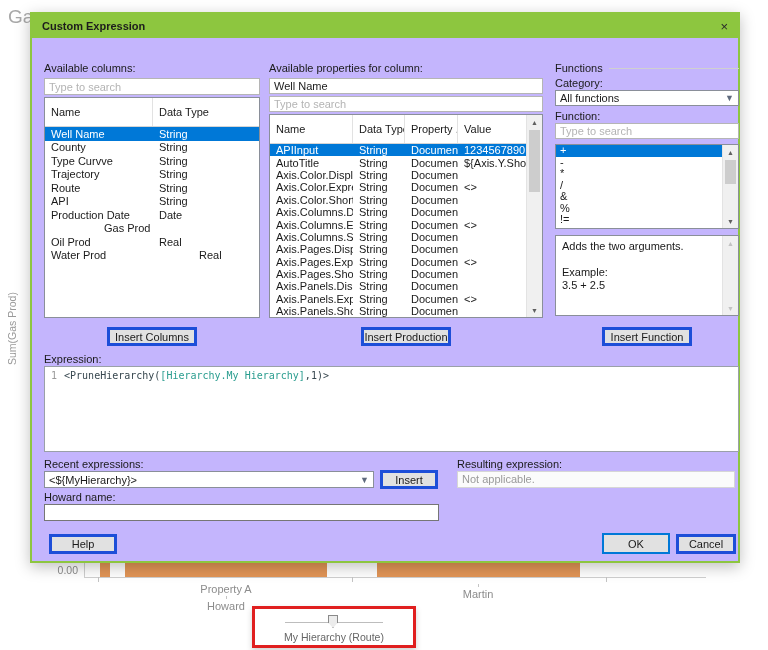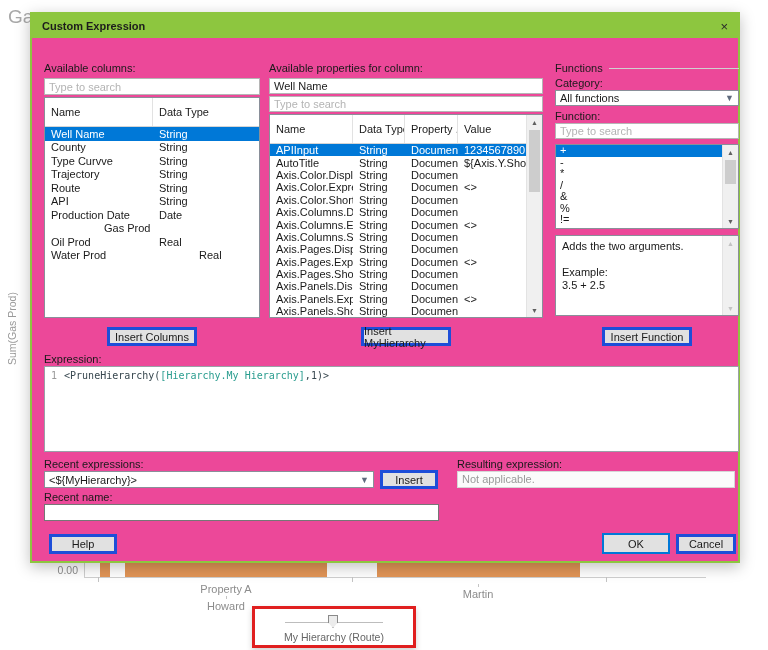--- a/index.html
+++ b/index.html
@@ -30,21 +30,21 @@
                    clip-path:polygon(0 0,100% 0,100% 55%,50% 100%,0 55%); }
   .slider-label { position:absolute; left:0; right:0; top:22px; text-align:center; color:#666; font-size:10.5px; }
 
   
   .dialog { position:absolute; left:30px; top:12px; width:710px; height:551px;
             border:2px solid #8dc63f; background:#f0f0f0; box-shadow:0 4px 14px rgba(0,0,0,.25); }
   .titlebar { position:absolute; left:0; top:0; right:0; height:24px; background:#8dc63f;
               display:flex; align-items:center; padding:0 10px; }
   .titlebar .t { font-weight:bold; color:#1c1c1c; font-size:11px; }
   .titlebar .x { margin-left:auto; color:#2a2a2a; font-size:13px; cursor:default; line-height:1; }
-  .body { position:absolute; left:0; top:24px; right:0; bottom:0; background:#ec4899; }
+  .body { position:absolute; left:0; top:24px; right:0; bottom:0; background:#c4b5fd; }
 
   .lbl { position:absolute; color:#1a1a1a; }
   .inputbox { position:absolute; background:#fff; border:1px solid #b5b5b5; font-family:"Liberation Sans",sans-serif;
               font-size:11px; padding:0 4px; color:#1a1a1a; outline:none; }
   .inputbox::placeholder { color:#b4b4b4; }
   .valuebox { position:absolute; background:#fff; border:1px solid #b5b5b5; padding:1px 4px; overflow:hidden;
               white-space:nowrap; }
   .listframe { position:absolute; background:#fff; border:1px solid #8a8f99; overflow:hidden; }
   .lv-header { display:flex; height:29px; border-bottom:1px solid #d5d5d5; background:#fff; align-items:center; }
   .lv-header .hcell { padding:0 6px; border-right:1px solid #e2e2e2; height:100%; display:flex; align-items:center;
@@ -284,21 +284,21 @@
               <div class="cell" style="width: 53px;">Document</div>
               <div class="cell" style="flex: 1 1 0%;"></div>
             </div>
           </div>
         <div class="scrollbar">
           <div class="arr up">▲</div>
           <div class="thumb" style="top:15px;height:62px;"></div>
           <div class="arr down">▼</div>
         </div>
       </div>
-      <div class="btn" style="left:329px;top:289px;width:90px;height:19px;">Insert MyHierarchy</div>
+      <div class="btn" style="left:329px;top:289px;width:90px;height:19px;">Insert Production</div>
 
       <div class="group-head" style="left:523px;top:24px;width:184px;">
         <span>Functions</span>
         <span class="rule"></span>
       </div>
       <div class="lbl" style="left:523px;top:39px;">Category:</div>
       <div class="combo" style="left:523px;top:52px;width:184px;height:16px;">
         <span>All functions</span>
         <span class="chev">▼</span>
       </div>
@@ -342,21 +342,21 @@
 
       <div class="lbl" style="left:12px;top:420px;">Recent expressions:</div>
       <div class="combo" style="left:12px;top:433px;width:330px;height:17px;">
         <span>&lt;${MyHierarchy}&gt;</span>
         <span class="chev">▼</span>
       </div>
       <div class="btn" style="left:348px;top:432px;width:58px;height:19px;">Insert</div>
       <div class="lbl" style="left:425px;top:420px;">Resulting expression:</div>
       <div class="disabledbox" style="left:425px;top:433px;width:278px;height:17px;">Not applicable.</div>
 
-      <div class="lbl" style="left:12px;top:453px;">Recent name:</div>
+      <div class="lbl" style="left:12px;top:453px;">Howard name:</div>
       <input class="inputbox" style="left: 12px; top: 466px; width: 395px; height: 17px; border-color: rgb(118, 118, 118);" value="">
 
       <div class="btn" style="left:17px;top:496px;width:68px;height:20px;">Help</div>
       <div class="btn default" style="left:570px;top:495px;width:68px;height:21px;">OK</div>
       <div class="btn" style="left:644px;top:496px;width:60px;height:20px;">Cancel</div>
     </div>
   </div>
 </div>
 
 </body></html>

